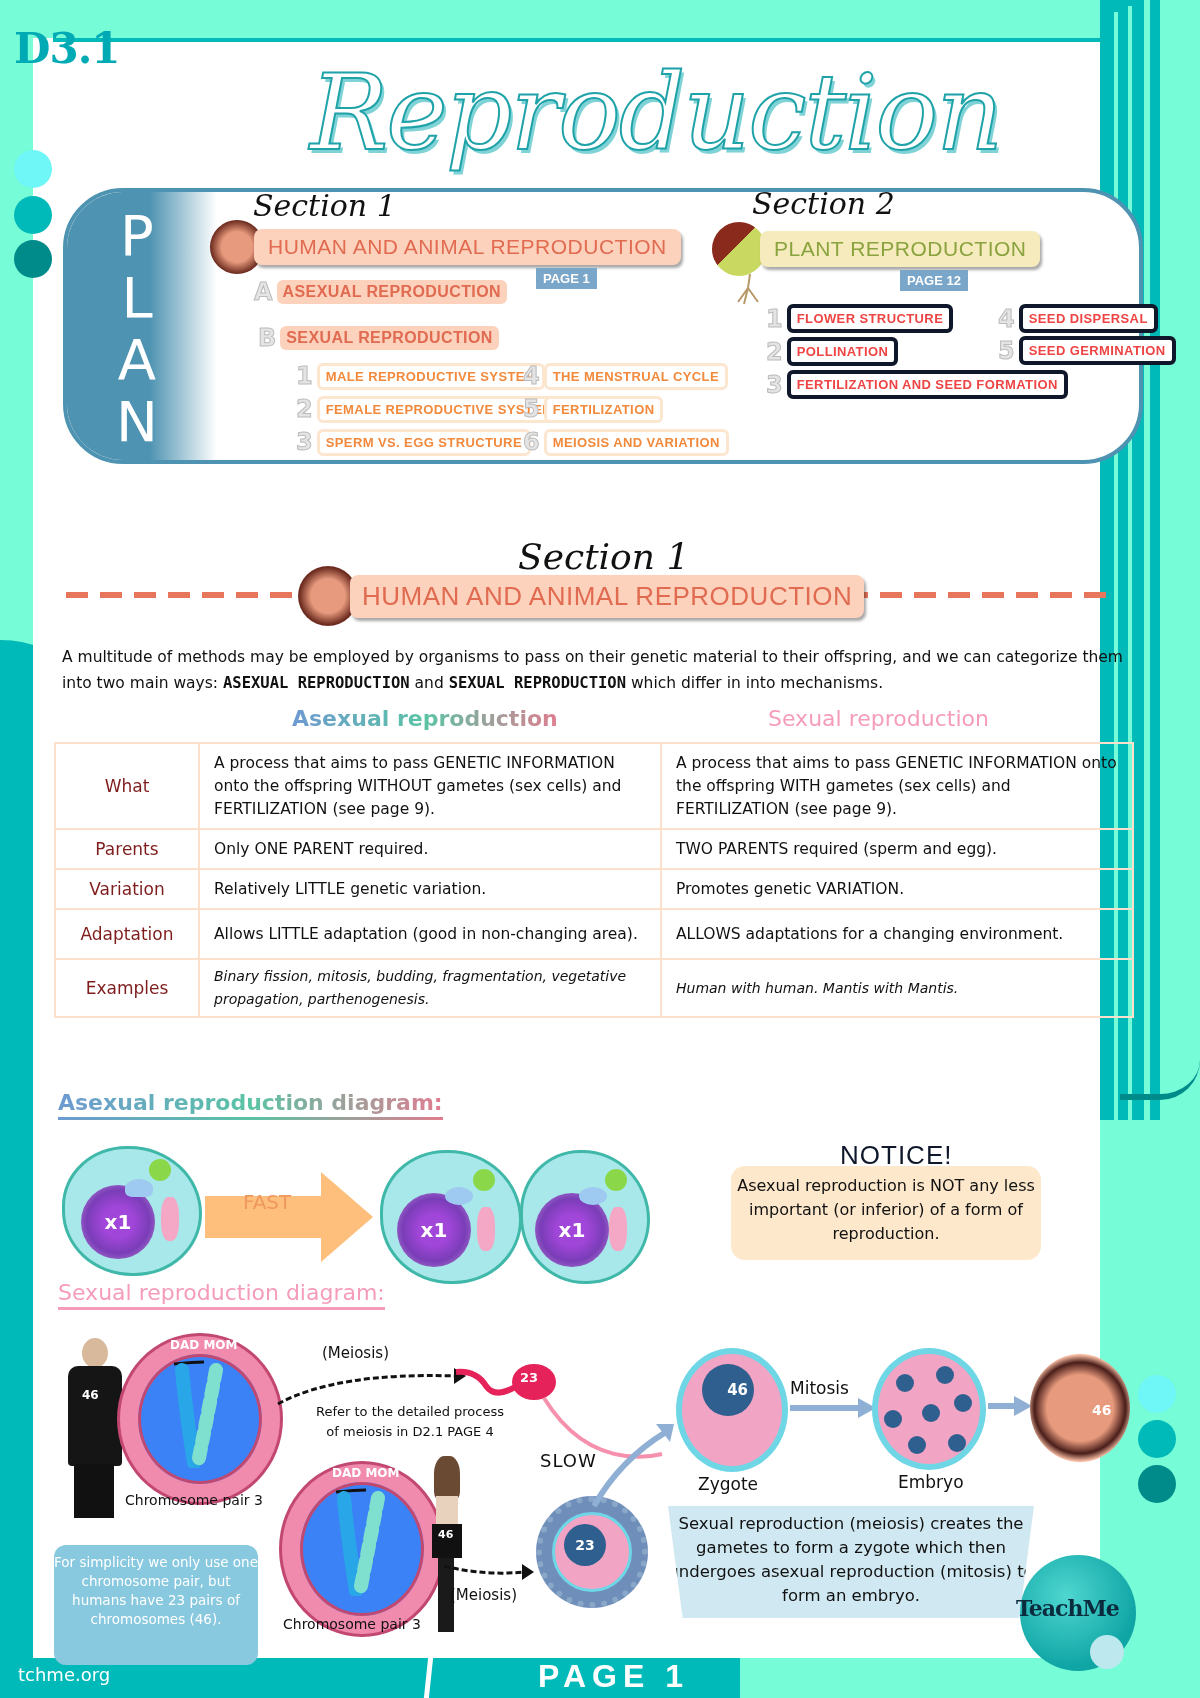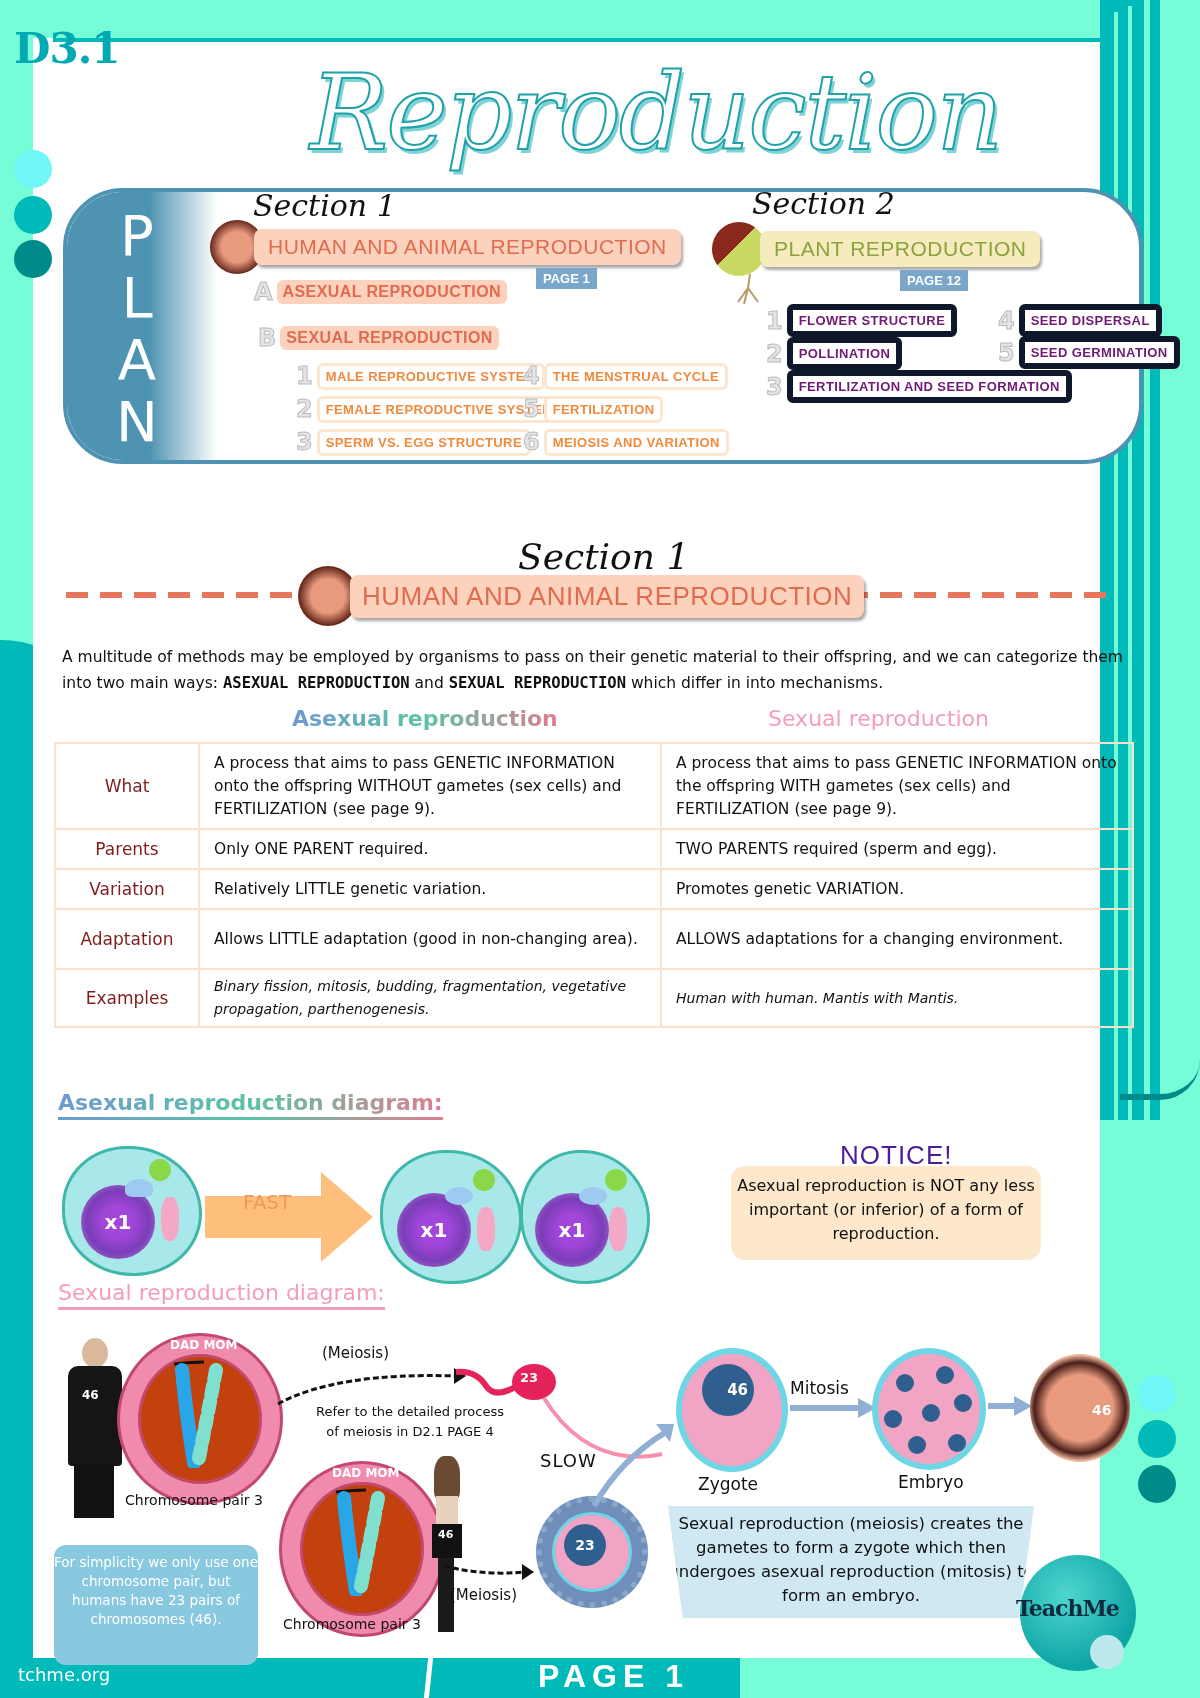--- a/index.html
+++ b/index.html
@@ -27,21 +27,21 @@
   .sec-head { position: absolute; display: flex; align-items: center; }
   .sec-icon { width: 54px; height: 54px; border-radius: 50%; flex: none; }
   .sec-label { padding: 6px 14px; font-family: "Liberation Sans Narrow", "Liberation Sans", sans-serif; font-size: 21px; text-transform: uppercase; letter-spacing: 0.5px; border-radius: 8px; box-shadow: 2px 3px 3px rgba(0,0,0,0.35); }
   .page-tag { position: absolute; background: #7aa6c9; color: #fff; font-size: 13px; font-weight: bold; padding: 3px 7px; font-family: "Liberation Sans", sans-serif; }
 
   .item { position: absolute; display: flex; align-items: center; gap: 4px; }
   .num { font-size: 24px; color: #e4e4e4; font-weight: bold; -webkit-text-stroke: 1px #bbb; font-family: "DejaVu Sans", sans-serif; }
   .pill { font-family: "Liberation Sans", sans-serif; font-size: 13px; font-weight: bold; text-transform: uppercase; padding: 3px 6px; border-radius: 6px; letter-spacing: 0.4px; }
   .pill-orange { color: #f2893b; border: 3px solid #fde6cf; background: #fff; }
   .pill-salmon { color: #e06b51; background: #fdd2bd; font-size: 16px; }
-  .pill-green { color: #701a75; border: 6px solid #0f172a; background: #fff; }
+  .pill-green { color: #ef4444; border: 4px solid #0f172a; background: #fff; }
 
   .def { position: absolute; left: 88px; top: 478px; width: 1040px; font-size: 15.5px; line-height: 24px; text-align: center; font-family: "DejaVu Sans", sans-serif; }
   .def b { font-family: "DejaVu Sans Mono", monospace; }
 
   .dash-line { position: absolute; top: 592px; height: 6px; background: repeating-linear-gradient(90deg, #e6775d 0 22px, transparent 22px 34px); }
 
   .intro { position: absolute; left: 62px; top: 644px; width: 1080px; font-size: 15.5px; line-height: 26px; font-family: "DejaVu Sans", sans-serif; }
   .intro b { font-family: "DejaVu Sans Mono", monospace; font-weight: bold; }
 
   .col-head { position: absolute; top: 706px; font-size: 22px; font-weight: bold; font-family: "DejaVu Sans", sans-serif; }
@@ -51,24 +51,24 @@
   table.cmp td.c1 { width: 462px; }
   table.cmp td i { font-size: 14px; }
 
   .dia-title { position: absolute; font-size: 22px; font-weight: bold; font-family: "DejaVu Sans", sans-serif; padding-bottom: 2px; }
 
   .cell { position: absolute; border-radius: 46% 52% 48% 50%; background: #a8e8ea; border: 3px solid #3fb8a9; }
   .nucleus { position: absolute; width: 74px; height: 74px; border-radius: 50%; background: radial-gradient(circle, #a046d8 30%, #7a3db8 60%, #c29ad8 100%); color: #fff; font-weight: bold; font-size: 20px; display: flex; align-items: center; justify-content: center; }
   .organelle { position: absolute; border-radius: 50%; }
 
   .arrow-fast { position: absolute; left: 205px; top: 1172px; width: 168px; height: 90px; }
-  .notice-title { position: absolute; left: 840px; top: 1140px; font-size: 26px; color: #4c1d95; font-family: "Liberation Sans", sans-serif; letter-spacing: 1px; }
+  .notice-title { position: absolute; left: 840px; top: 1140px; font-size: 26px; color: #0f172a; font-family: "Liberation Sans", sans-serif; letter-spacing: 1px; }
   .notice-box { position: absolute; left: 731px; top: 1166px; width: 310px; height: 94px; background: #fde8cc; border-radius: 14px; text-align: center; font-size: 16px; line-height: 24px; padding-top: 8px; }
 
-  .ring { position: absolute; border-radius: 50%; border: 18px solid #f08bad; box-shadow: inset 0 0 0 3px #c2486f, 0 0 0 3px #c2486f; background: #c2410c; }
+  .ring { position: absolute; border-radius: 50%; border: 18px solid #f08bad; box-shadow: inset 0 0 0 3px #c2486f, 0 0 0 3px #c2486f; background: #3b82f6; }
   .label-sm { position: absolute; font-size: 14px; font-family: "DejaVu Sans", sans-serif; }
   .person { position: absolute; }
   .blue-note { position: absolute; left: 54px; top: 1545px; width: 204px; height: 120px; background: #88c9df; border-radius: 12px; color: #fff; text-align: center; font-size: 13.5px; line-height: 19px; padding-top: 8px; }
   .zygote, .egg { position: absolute; border-radius: 50%; }
   .sum-box { position: absolute; left: 668px; top: 1506px; width: 366px; height: 112px; background: #cfe8f1; text-align: center; font-size: 16.5px; line-height: 24px; padding-top: 6px;
     clip-path: polygon(0 0, 100% 0, 96% 100%, 4% 100%); }
   .logo { position: absolute; left: 1020px; top: 1555px; width: 116px; height: 116px; border-radius: 50%; background: radial-gradient(circle at 40% 35%, #4fd6d0, #0fa5a5 70%); }
   .logo span { position: absolute; left: -4px; top: 40px; font-size: 22px; font-weight: bold; color: #0a2b3d; font-family: "DejaVu Serif", serif; letter-spacing: -1px; }
 
   .footer-site { position: absolute; left: 18px; top: 1664px; color: #fff; font-size: 18px; font-family: "DejaVu Sans", sans-serif; }
@@ -214,21 +214,21 @@
   <tr style="height:40px;margin-left:44px;">
         <td class="rh">Parents</td>
         <td class="c1">Only ONE PARENT required.</td>
         <td>TWO PARENTS required (sperm and egg).</td>
       </tr>
   <tr style="height:40px;">
         <td class="rh">Variation</td>
         <td class="c1">Relatively LITTLE genetic variation.</td>
         <td>Promotes genetic VARIATION.</td>
       </tr>
-  <tr style="height:60px;">
+  <tr style="height:50px;">
         <td class="rh">Adaptation</td>
         <td class="c1">Allows LITTLE adaptation (good in non-changing area).</td>
         <td>ALLOWS adaptations for a changing environment.</td>
       </tr>
   <tr style="height:58px;">
         <td class="rh">Examples</td>
         <td class="c1"><i>Binary fission, mitosis, budding, fragmentation, vegetative propagation, parthenogenesis.</i></td>
         <td><i>Human with human. Mantis with Mantis.</i></td>
       </tr>
 </tbody>

